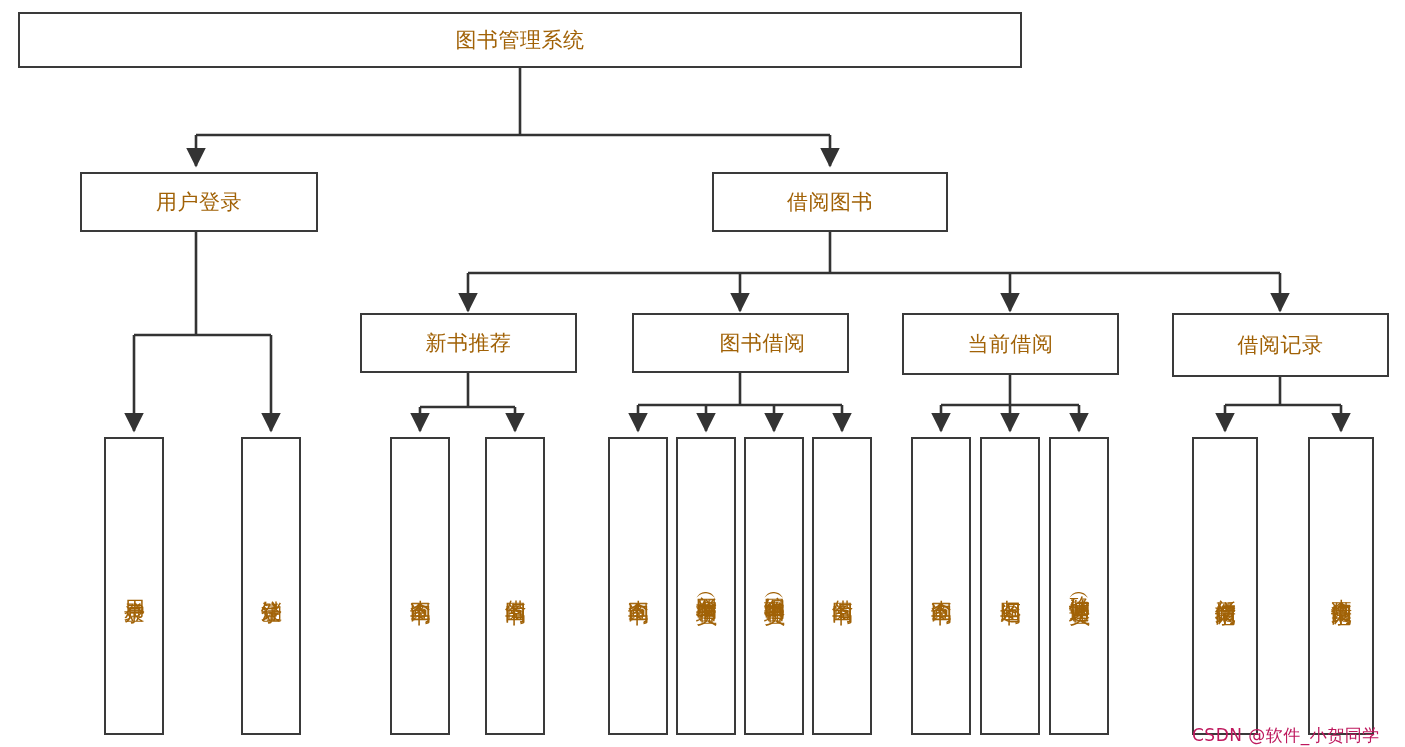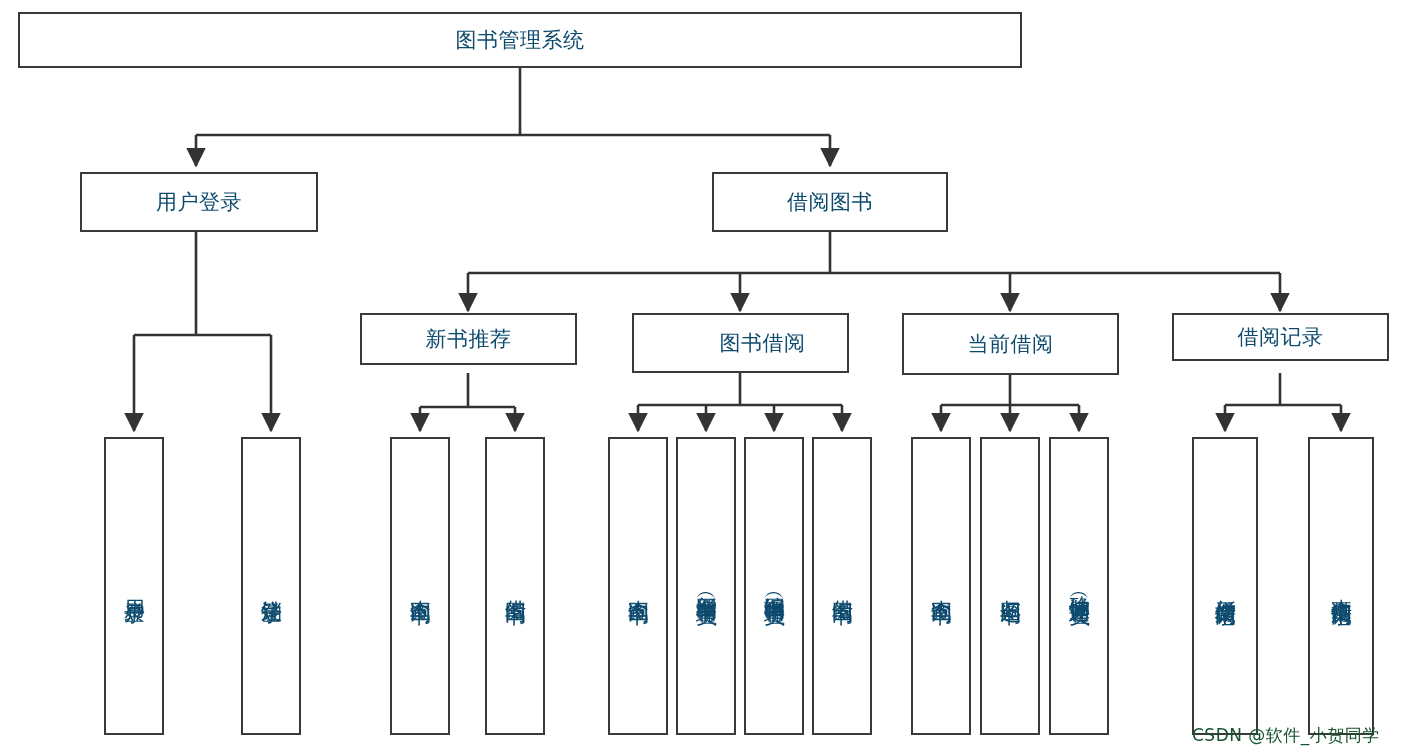--- a/index.html
+++ b/index.html
@@ -27,21 +27,21 @@
     pointer-events: none;
   }
   .node {
     position: absolute;
     box-sizing: border-box;
     background: #ffffff;
     border: 2px solid #3a3a3a;
     display: flex;
     align-items: center;
     justify-content: center;
-    color: #0c4a6e;
+    color: #a16207;
     line-height: 1.18;
     text-align: right;
   }
   .node.horiz {
     font-size: 21px;
     letter-spacing: 0.5px;
     writing-mode: horizontal-tb;
   }
   .node.vert {
     writing-mode: vertical-rl;
@@ -55,21 +55,21 @@
   .node.vert .vlabel {
     writing-mode: vertical-rl;
     text-orientation: upright;
     display: block;
   }
   #watermark {
     position: absolute;
     left: 1192px;
     top: 724px;
     font-size: 17px;
-    color: #14532d;
+    color: #be185d;
     white-space: nowrap;
     letter-spacing: 0.5px;
     font-family: "DejaVu Sans", "Liberation Sans", sans-serif;
   }
 </style>
 </head>
 <body>
 
 <div id="canvas">
 
@@ -129,30 +129,30 @@
     <span>图书管理系统</span>
   </div>
 
   <div class="node horiz" style="left:80px; top:172px; width:238px; height:60px;">
     <span>用户登录</span>
   </div>
   <div class="node horiz" style="left:712px; top:172px; width:236px; height:60px;">
     <span>借阅图书</span>
   </div>
 
-  <div class="node horiz" style="left:360px; top:313px; width:217px; height:52px;">
+  <div class="node horiz" style="left:360px; top:313px; width:217px; height:60px;">
     <span>新书推荐</span>
   </div>
   <div class="node horiz" style="left:632px; top:313px; width:217px; height:60px;padding-left:44px;">
     <span>图书借阅</span>
   </div>
   <div class="node horiz" style="left:902px; top:313px; width:217px; height:62px;">
     <span>当前借阅</span>
   </div>
-  <div class="node horiz" style="left:1172px; top:313px; width:217px; height:48px;">
+  <div class="node horiz" style="left:1172px; top:313px; width:217px; height:64px;">
     <span>借阅记录</span>
   </div>
 
   <div class="node vert" style="left:104px; top:437px; width:60px; height:298px;">
     <span class="vlabel">用户登录</span>
   </div>
   <div class="node vert" style="left:241px; top:437px; width:60px; height:298px;">
     <span class="vlabel">注销登录</span>
   </div>
 

